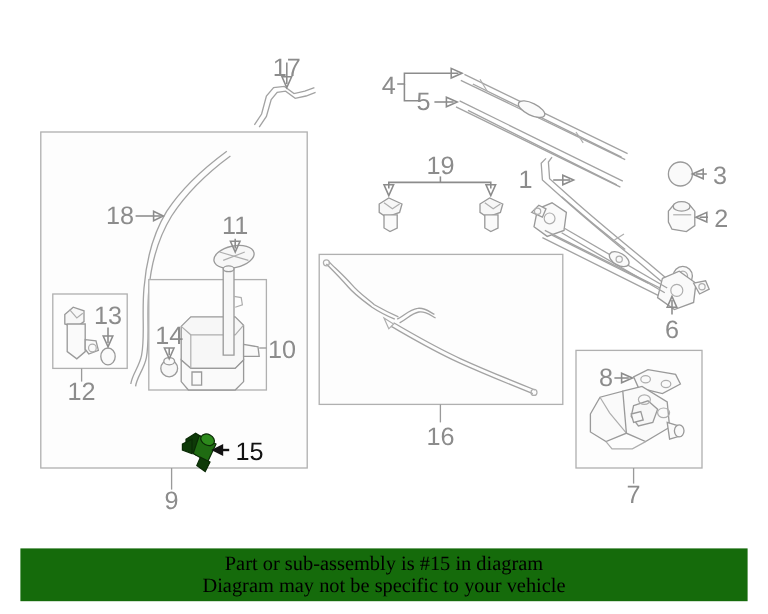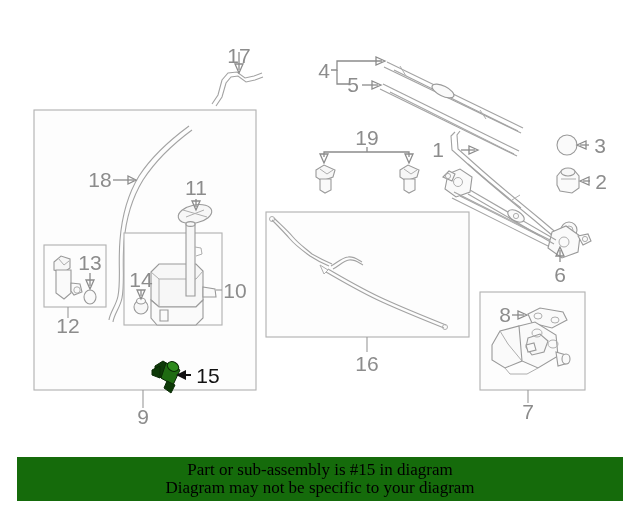--- a/index.html
+++ b/index.html
@@ -320,16 +320,16 @@
     <text class="lbl-hl" x="208" y="383" text-anchor="middle">15</text>
     <text class="lbl" x="367" y="371" text-anchor="middle">16</text>
     <text class="lbl" x="239" y="63" text-anchor="middle">17</text>
     <text class="lbl" x="100" y="187" text-anchor="middle">18</text>
     <text class="lbl" x="367" y="145" text-anchor="middle">19</text>
 
   </svg>
 
   <div id="banner" style="background:#156b0b;">
     <div class="bline">Part or sub-assembly is #15 in diagram</div>
-    <div class="bline">Diagram may not be specific to your diagram</div>
+    <div class="bline">Diagram may not be specific to your vehicle</div>
   </div>
 
 </div>
 
 </body></html>

